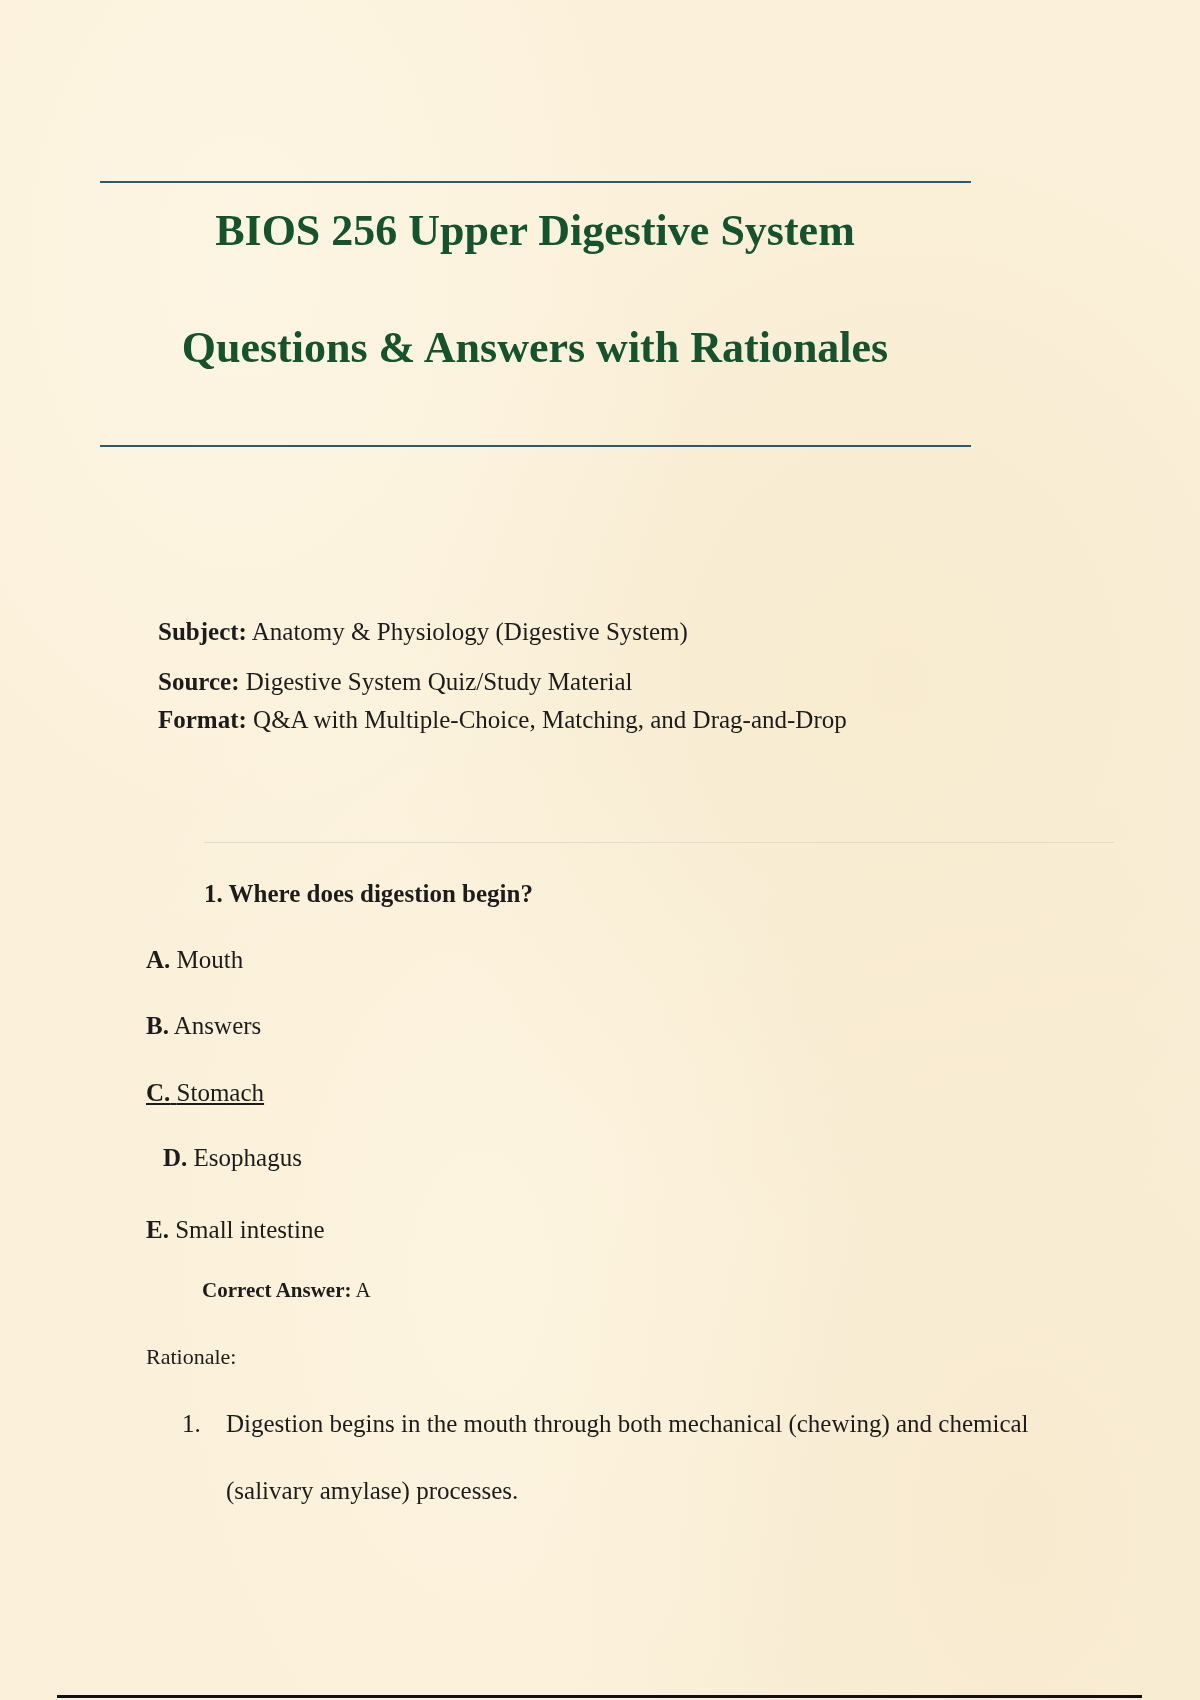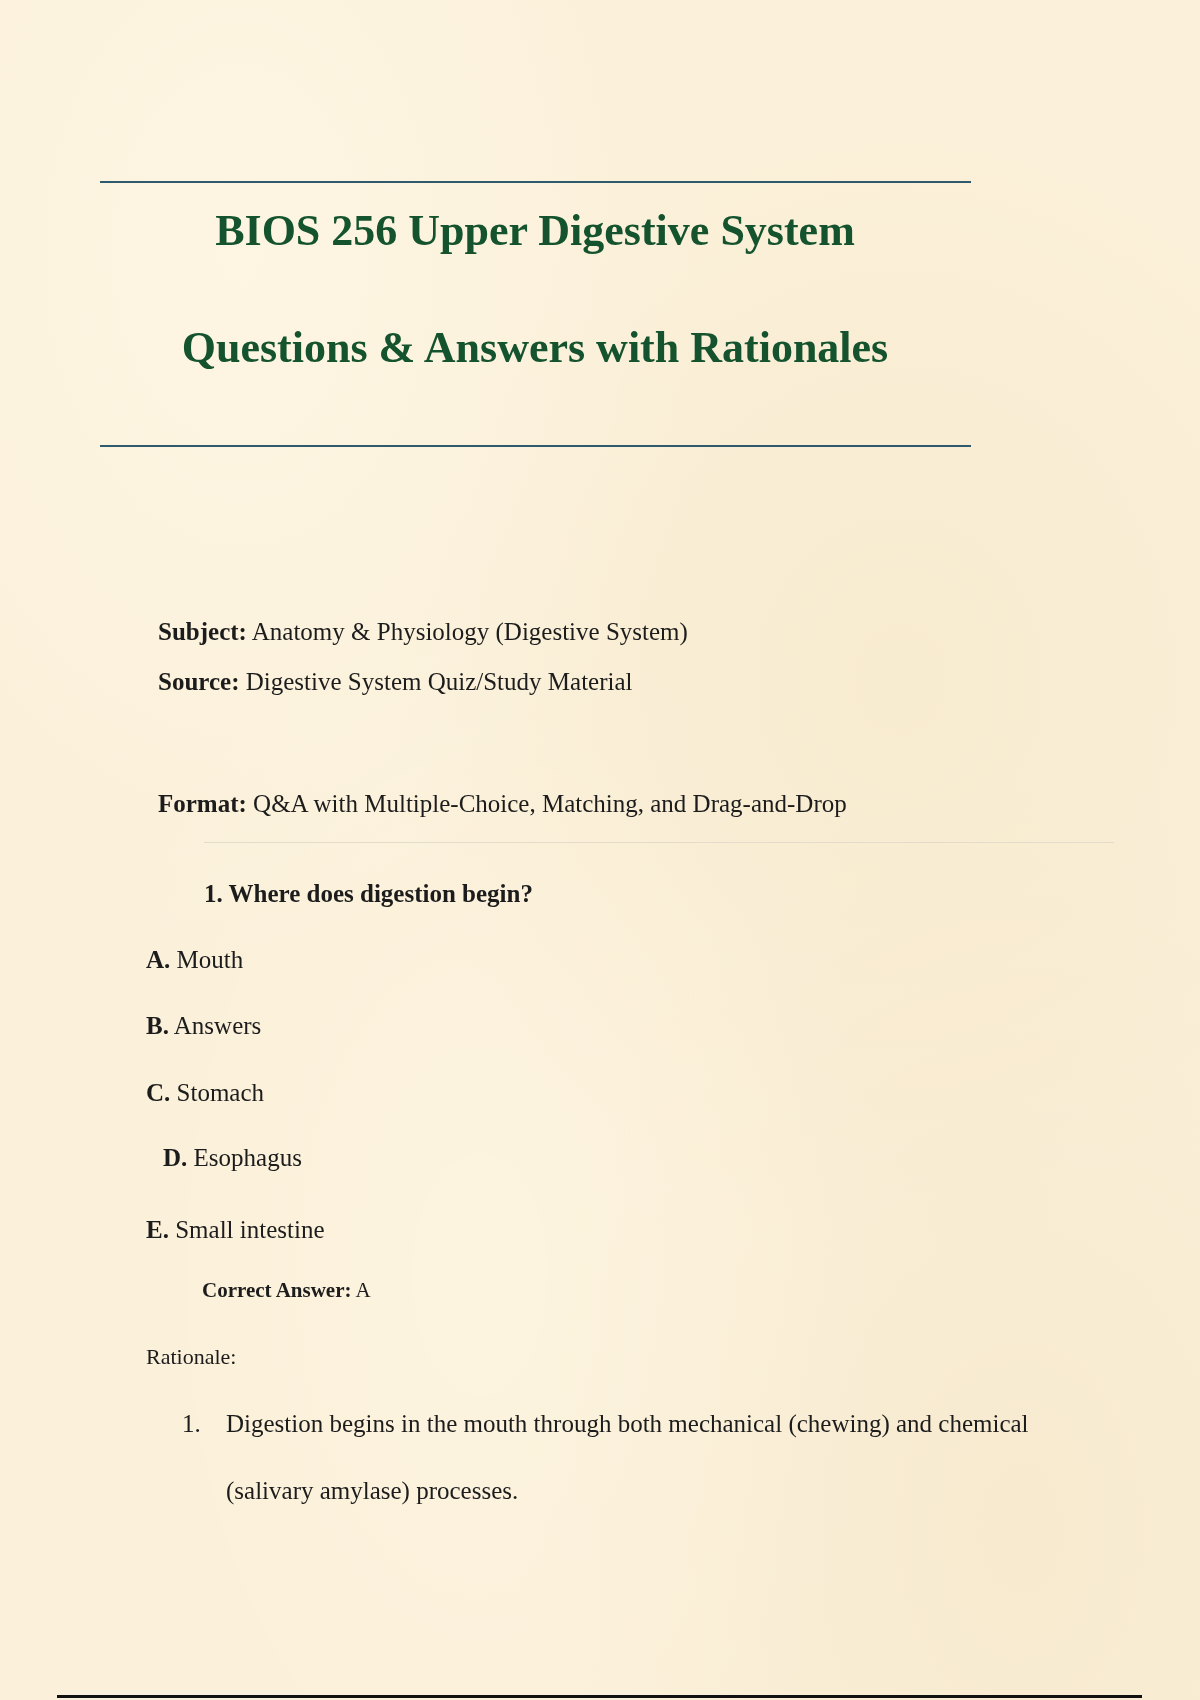--- a/index.html
+++ b/index.html
@@ -43,38 +43,38 @@
 <div class="rule-title" style="top:445px;"></div>
 
 <div class="meta" style="top:618px;">
   <b>Subject:</b>
   <span>Anatomy &amp; Physiology (Digestive System)</span>
 </div>
 <div class="meta" style="top:668px;text-align:center;">
   <b>Source:</b>
   <span>Digestive System Quiz/Study Material</span>
 </div>
-<div class="meta" style="top:790px;">
+<div class="meta" style="top:706px;">
   <b>Format:</b>
   <span>Q&amp;A with Multiple-Choice, Matching, and Drag-and-Drop</span>
 </div>
 
 <div class="hr-soft"></div>
 
 <div class="q-title">1. Where does digestion begin?</div>
 
 <div class="opt" style="top:946px;">
   <span class="k">A.</span>
   <span>Mouth</span>
 </div>
 <div class="opt" style="top:1012px;">
   <span class="k">B.</span>
   <span>Answers</span>
 </div>
-<div class="opt" style="top:1079px;">
+<div class="opt" style="top:1079px;text-decoration:underline;">
   <span class="k">C.</span>
   <span>Stomach</span>
 </div>
 <div class="opt" style="top:1144px;margin-left:17px;">
   <span class="k">D.</span>
   <span>Esophagus</span>
 </div>
 <div class="opt" style="top:1216px;">
   <span class="k">E.</span>
   <span>Small intestine</span>

